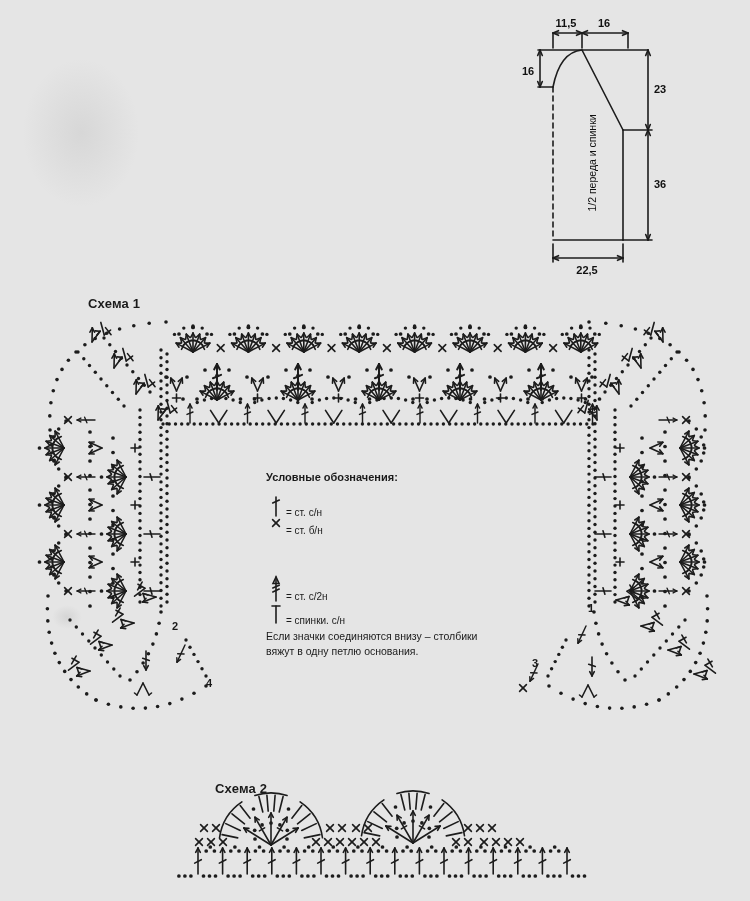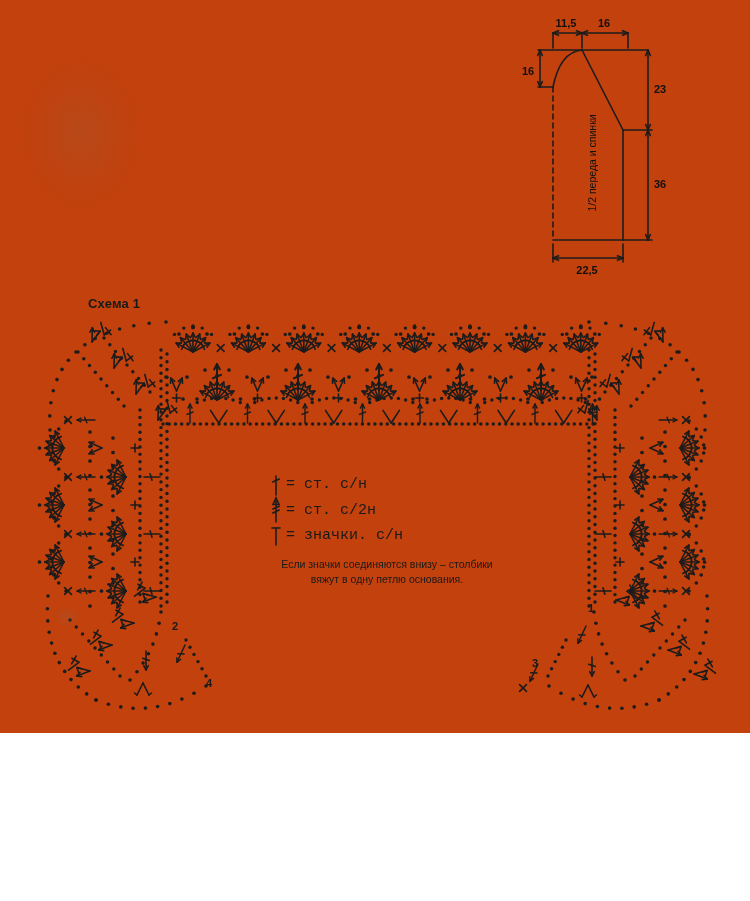--- a/index.html
+++ b/index.html
@@ -1,31 +1,31 @@
 <!DOCTYPE html>
 <html><head>
 <meta charset="utf-8">
 <style>
   html,body{margin:0;padding:0;background:#fff;}
-  #page{position:relative;width:750px;height:733px;background:#c2410c;overflow:hidden;
+  #page{position:relative;width:750px;height:901px;background:#e5e5e5;overflow:hidden;
         font-family:"Liberation Sans",sans-serif;color:#1a1a1a;}
   #art{position:absolute;left:0;top:0;filter:blur(.25px);}
   #art line,#art path{stroke:#1c1c1c;stroke-width:1.6;fill:none;stroke-linecap:round;}
   #art .d{fill:#1c1c1c;stroke:none;}
   #art text{font-family:"Liberation Sans",sans-serif;fill:#111;}
   .t{position:absolute;font-weight:bold;font-size:13px;letter-spacing:.2px;}
   .num{position:absolute;font-weight:bold;font-size:11px;}
   #legend{position:absolute;left:266px;top:471px;width:250px;}
   #legend .lg-title{font-weight:bold;font-size:11px;margin-bottom:9px;}
-  .li{display:flex;align-items:center;font-size:15px;font-family:Liberation Mono, monospace;}
+  .li{display:flex;align-items:flex-end;font-size:10px;}
   .li .ic{display:inline-block;width:20px;height:26px;}
   .li .ic svg{overflow:visible}
   .li-dc{height:26px;} .li-ch{height:19px;} .li-sc{height:18px;}
-  .li-tr{height:26px;} .li-hdc{height:24px;}
-  .lg-note{font-size:10.5px;line-height:1.4;margin-top:10px;width:242px;text-align:center;}
+  .li-tr{height:26px;margin-top:40px;} .li-hdc{height:24px;}
+  .lg-note{font-size:10.5px;line-height:1.4;margin-top:3px;width:242px;}
   .smudge{position:absolute;pointer-events:none;}
 </style>
 </head>
 <body>
 
 <div id="page">
   <svg id="art" width="750" height="901" viewBox="0 0 750 901">
       <g transform="translate(0 0)">
         <line x1="553" y1="87" x2="553" y2="240" stroke-dasharray="5 4"></line>
         <line x1="553" y1="240" x2="623" y2="240"></line>
@@ -2508,44 +2508,54 @@
 
   <div class="t" style="left:88px;top:296px;">Схема 1</div>
   <div class="t" style="left:215px;top:781px;">Схема 2</div>
 
   <div class="num" id="rn0" style="left: 588px; top: 602px;">1</div>
   <div class="num" id="rn1" style="left: 172px; top: 620px;">2</div>
   <div class="num" id="rn2" style="left: 532px; top: 657px;">3</div>
   <div class="num" id="rn3" style="left: 206px; top: 677px;">4</div>
 
   <div id="legend">
+    <div class="lg-title">Условные обозначения:</div>
     <div class="li li-dc">
       <span class="ic"><svg width="20" height="28" style="stroke: rgb(28, 28, 28); stroke-width: 1.6; fill: none; stroke-linecap: round;">
             <g transform="translate(10 24)">
               <line x1="0" y1="0" x2="0" y2="-19"></line>
               <line x1="-3.3" y1="-13" x2="3.3" y2="-16"></line>
             </g>
           </svg></span>
       <span>=  ст. с/н</span>
+    </div>
+    <div class="li li-sc">
+      <span class="ic"><svg width="20" height="28" style="stroke: rgb(28, 28, 28); stroke-width: 1.6; fill: none; stroke-linecap: round;">
+            <g transform="translate(10 13)">
+              <line x1="-3.4" y1="-3.4" x2="3.4" y2="3.4"></line>
+              <line x1="-3.4" y1="3.4" x2="3.4" y2="-3.4"></line>
+            </g>
+          </svg></span>
+      <span>=  ст. б/н</span>
     </div>
     <div class="li li-tr">
       <span class="ic"><svg width="20" height="28" style="stroke: rgb(28, 28, 28); stroke-width: 1.6; fill: none; stroke-linecap: round;">
             <g transform="translate(10 25)">
               <line x1="0" y1="0" x2="0" y2="-24"></line>
               <line x1="-3.2" y1="-9.1" x2="3.2" y2="-12"></line>
               <line x1="-3.2" y1="-13" x2="3.2" y2="-15.8"></line>
               <path d="M0 -24 L-3 -17.5 L3 -17.5 Z" class="f"></path>
             </g>
           </svg></span>
       <span>=  ст. с/2н</span>
     </div>
     <div class="li li-hdc">
       <span class="ic"><svg width="20" height="28" style="stroke: rgb(28, 28, 28); stroke-width: 1.6; fill: none; stroke-linecap: round;">
             <g transform="translate(10 23)">
               <line x1="0" y1="0" x2="0" y2="-17"></line>
               <line x1="-4" y1="-17" x2="4" y2="-17"></line>
             </g>
           </svg></span>
-      <span>=  значки. с/н</span>
+      <span>=  спинки. с/н</span>
     </div>
     <div class="lg-note">Если значки соединяются внизу – столбики вяжут в одну петлю основания.</div>
   </div>
 </div>
 
 </body></html>

